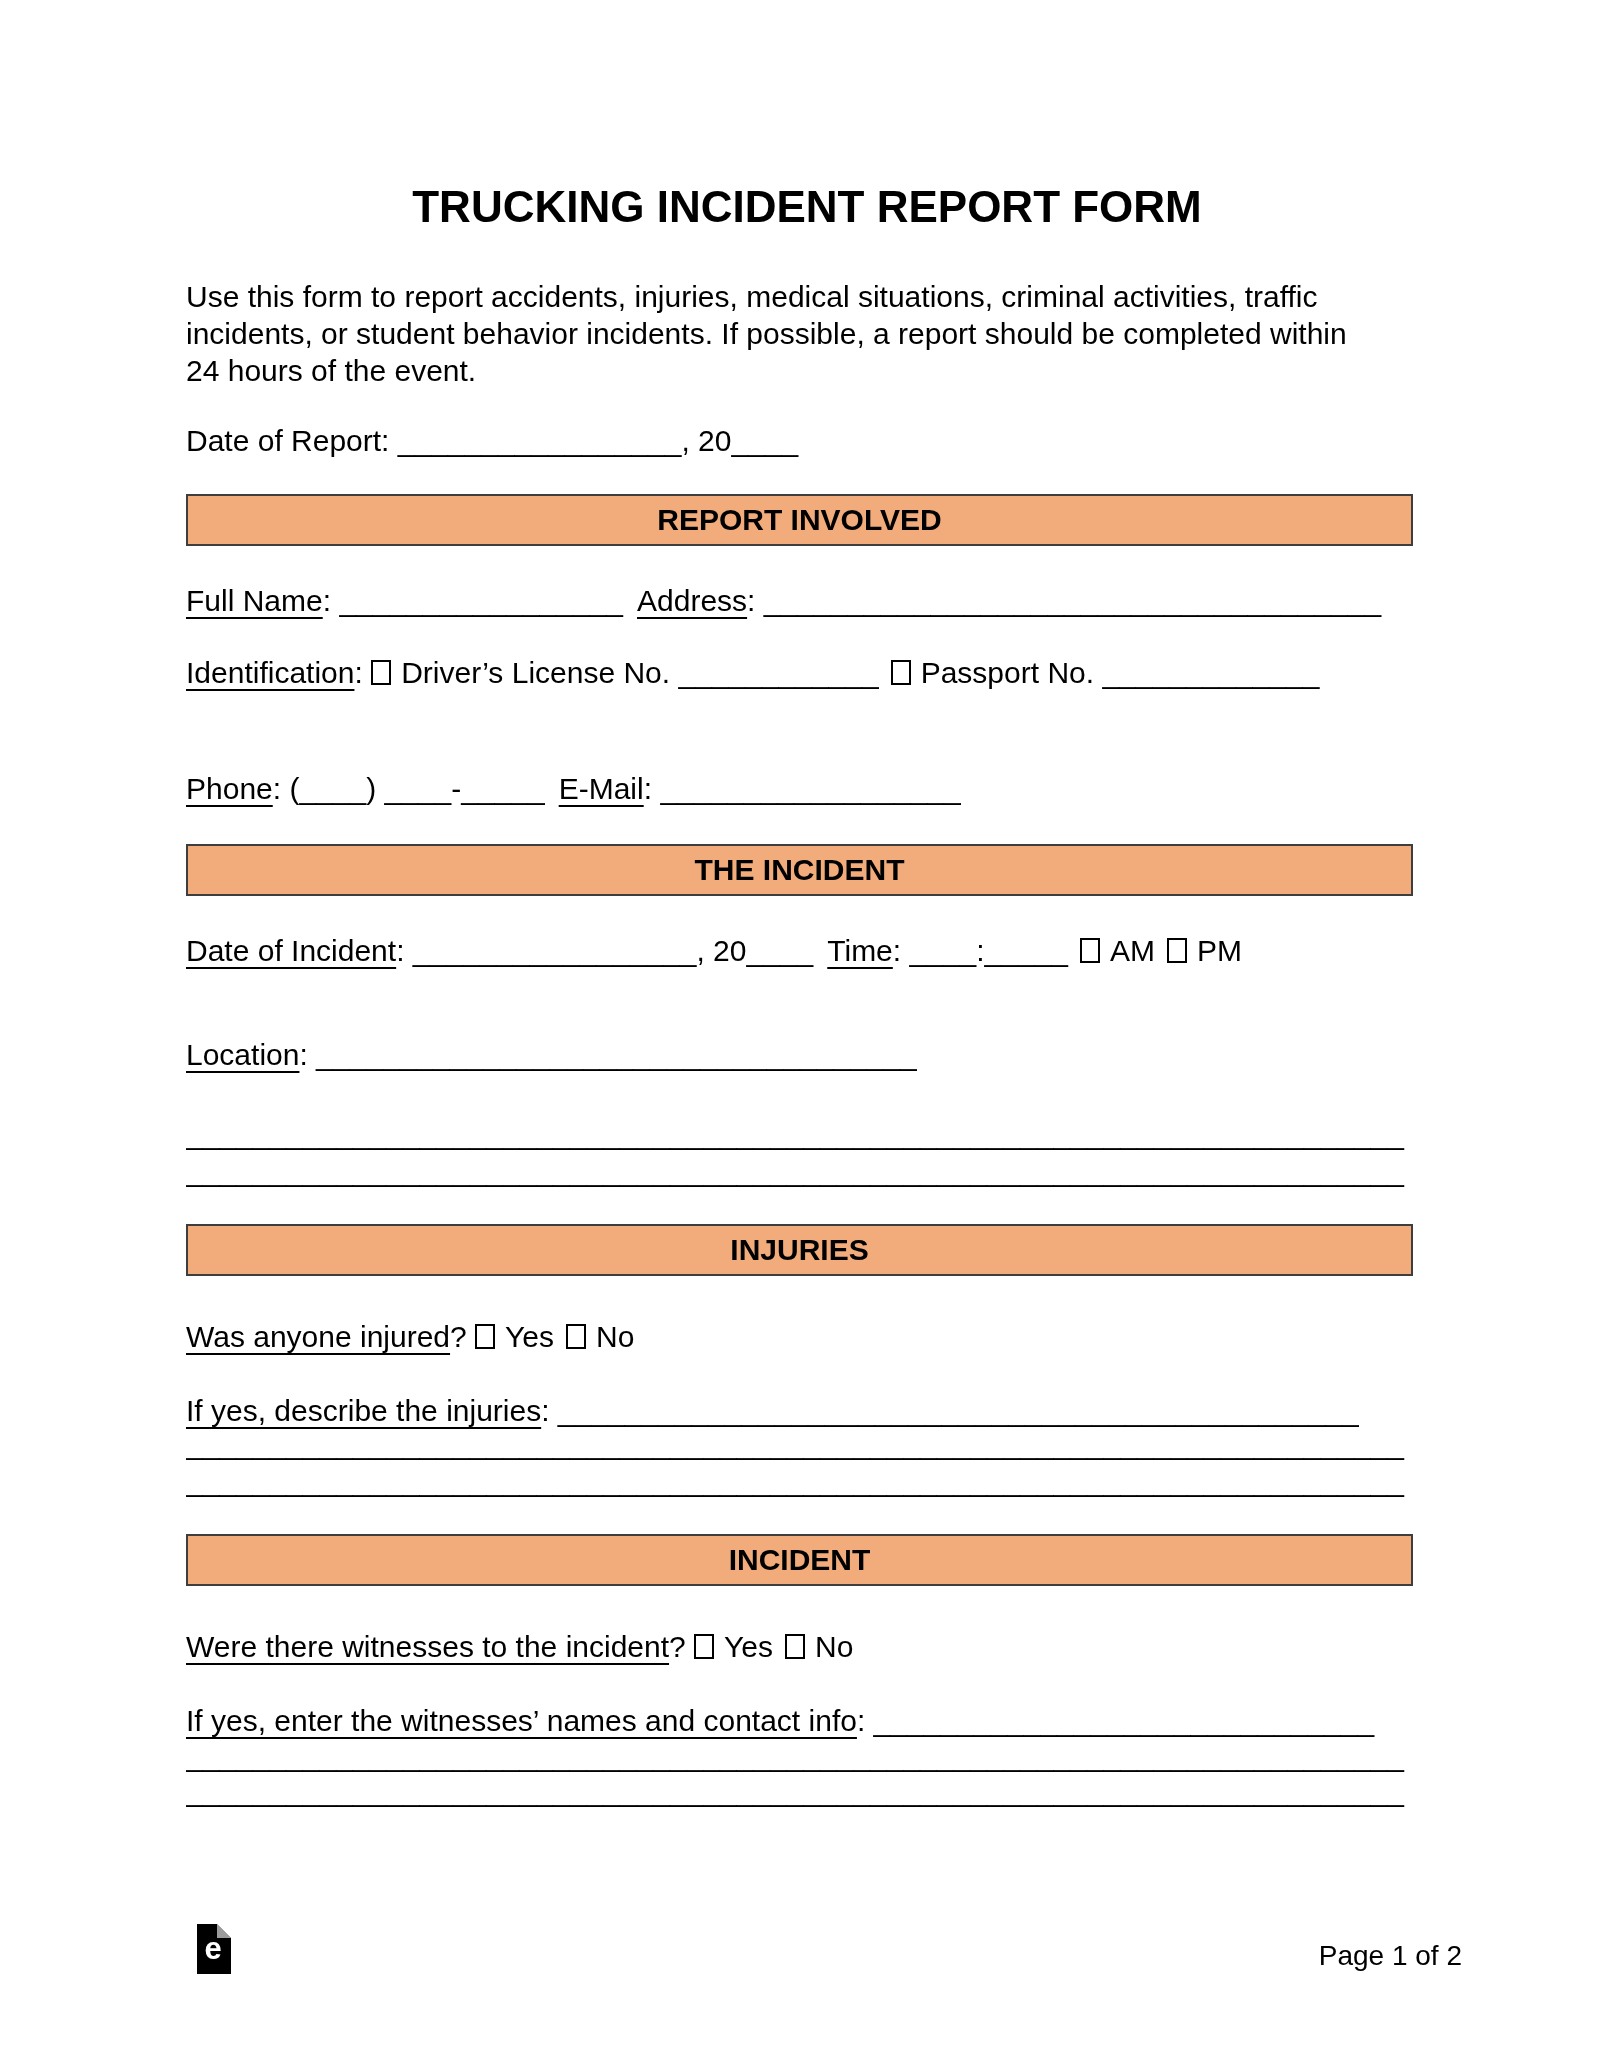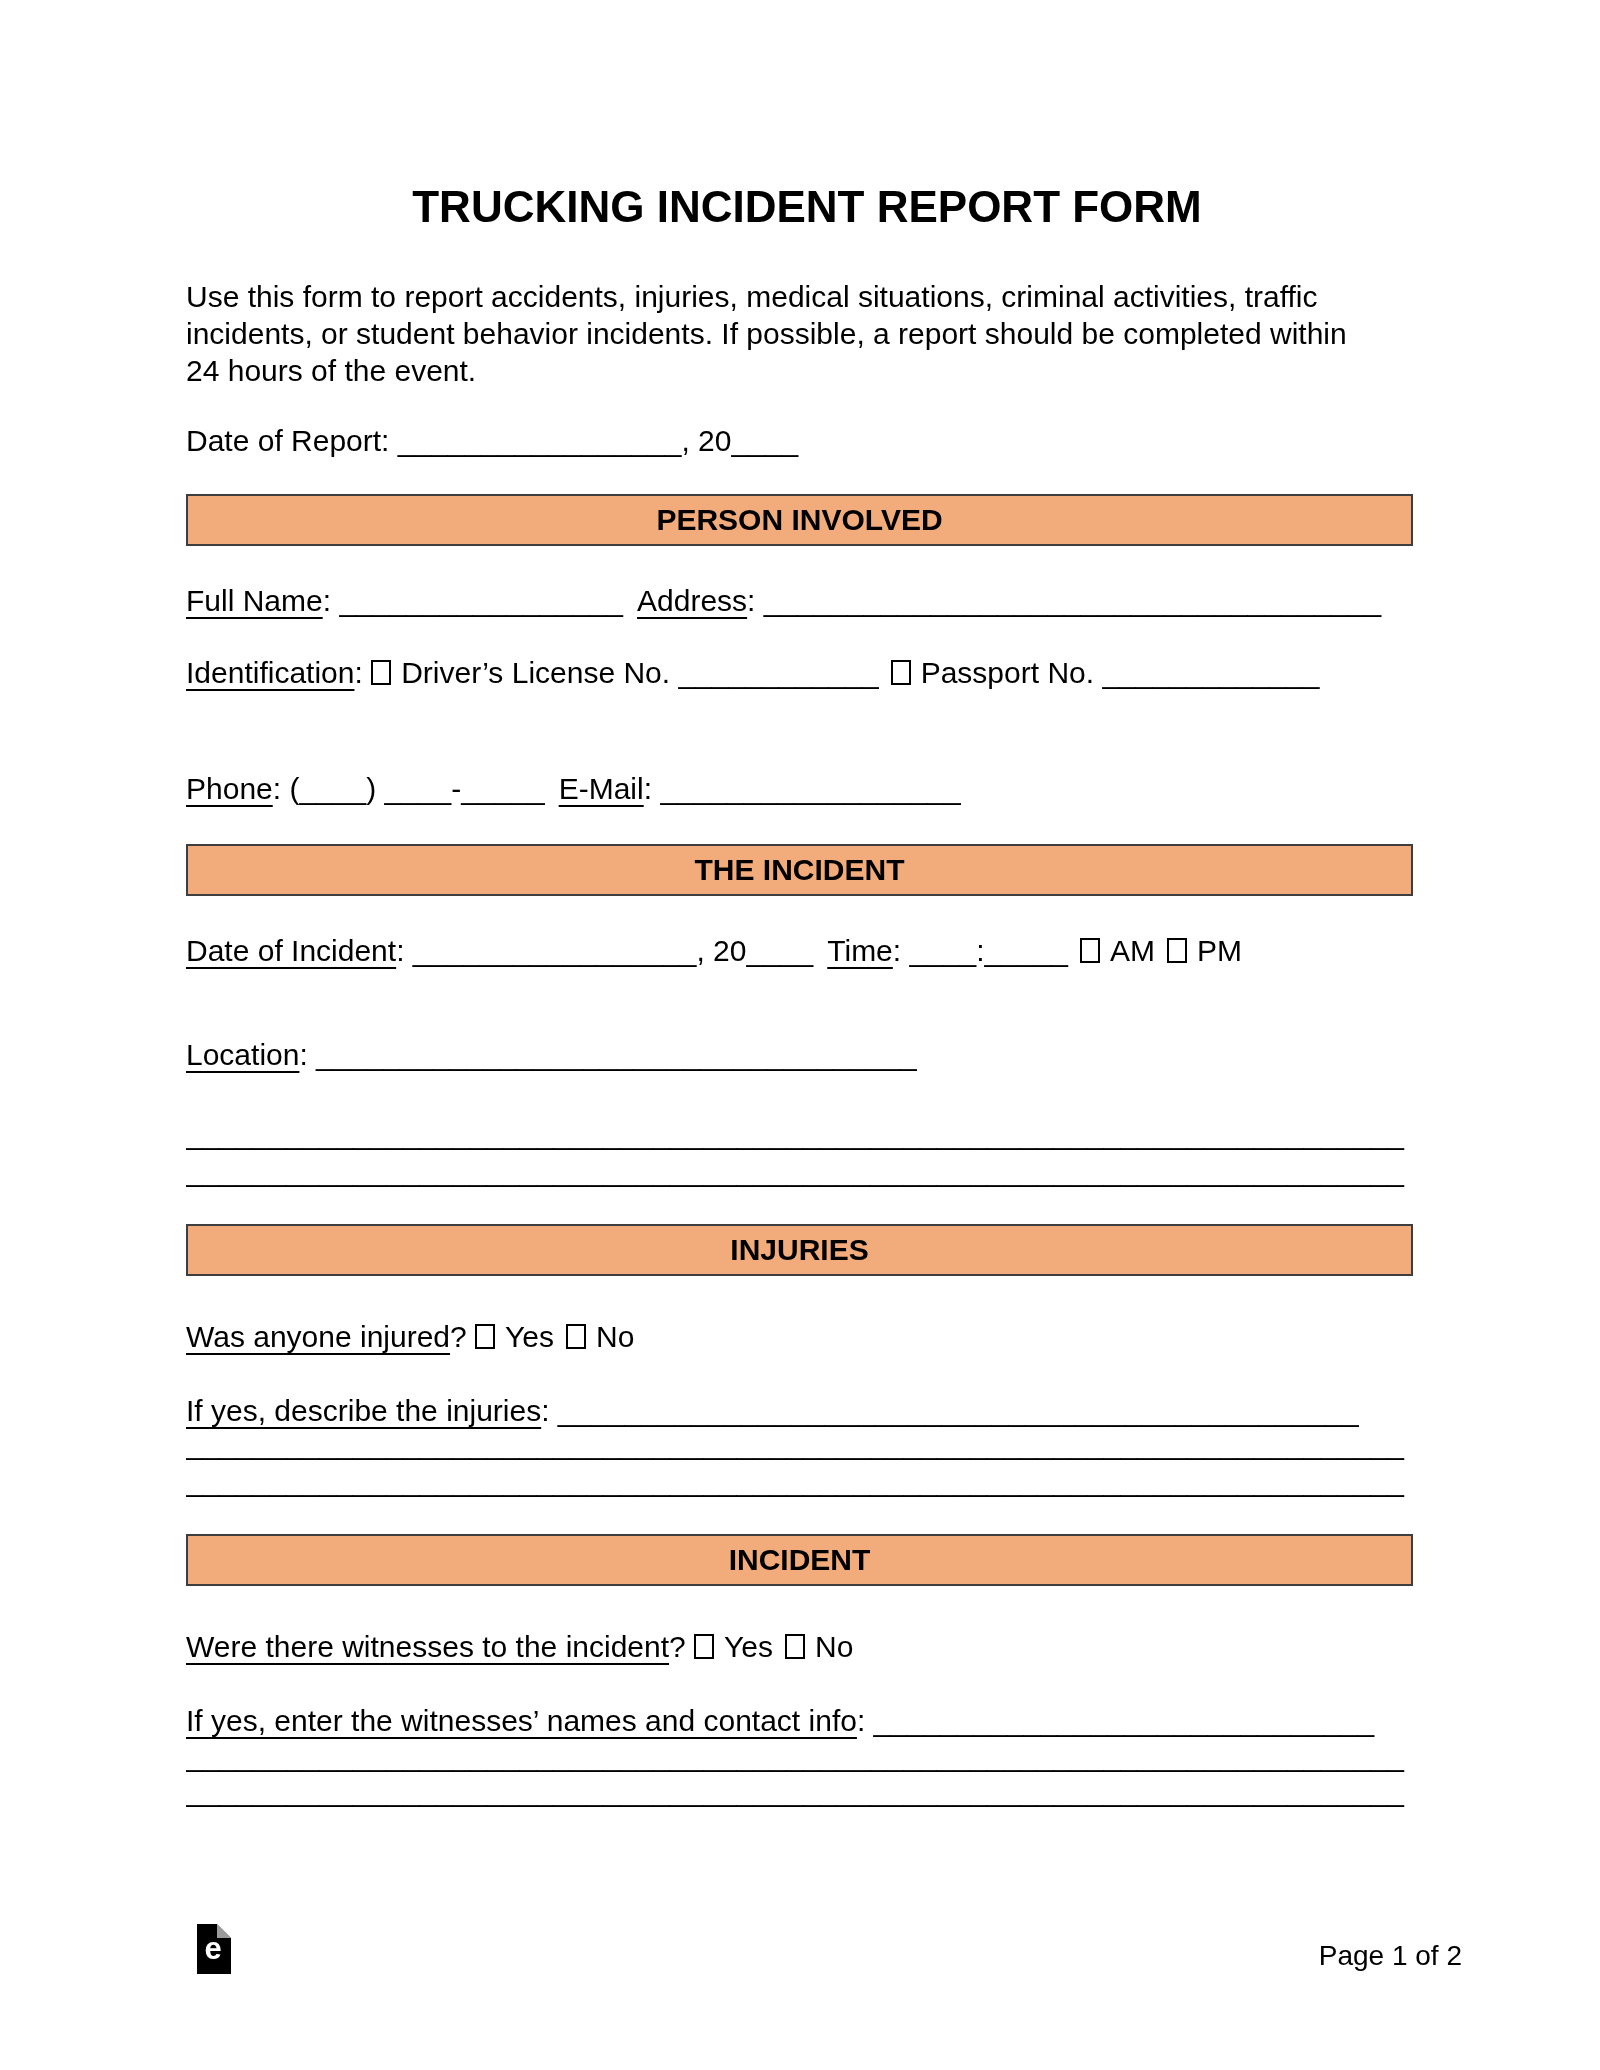--- a/index.html
+++ b/index.html
@@ -84,21 +84,21 @@
   <div class="abs intro">
     <div class="introline">Use this form to report accidents, injuries, medical situations, criminal activities, traffic</div>
     <div class="introline">incidents, or student behavior incidents. If possible, a report should be completed within</div>
     <div class="introline">24 hours of the event.</div>
   </div>
 
   <div class="abs row" style="top:424px">
     <span>Date of Report</span><span>: </span><span>_________________</span><span>, 20</span><span>____</span>
   </div>
 
-  <div class="abs bar" style="top:494px">PERSON INVOLVED</div>
+  <div class="abs bar" style="top:494px">REPORT INVOLVED</div>
 
   <div class="abs row" style="top:584px">
     <span class="u">Full Name</span><span>: </span><span>_________________</span><span class="u ml">Address</span><span>: </span><span>_____________________________________</span>
   </div>
 
   <div class="abs row" style="top:656px">
     <span class="u">Identification</span><span>: </span><span class="cb"></span><span>Driver’s License No. </span><span>____________</span><span class="cb cb-ml"></span><span>Passport No. </span><span>_____________</span>
   </div>
 
 

